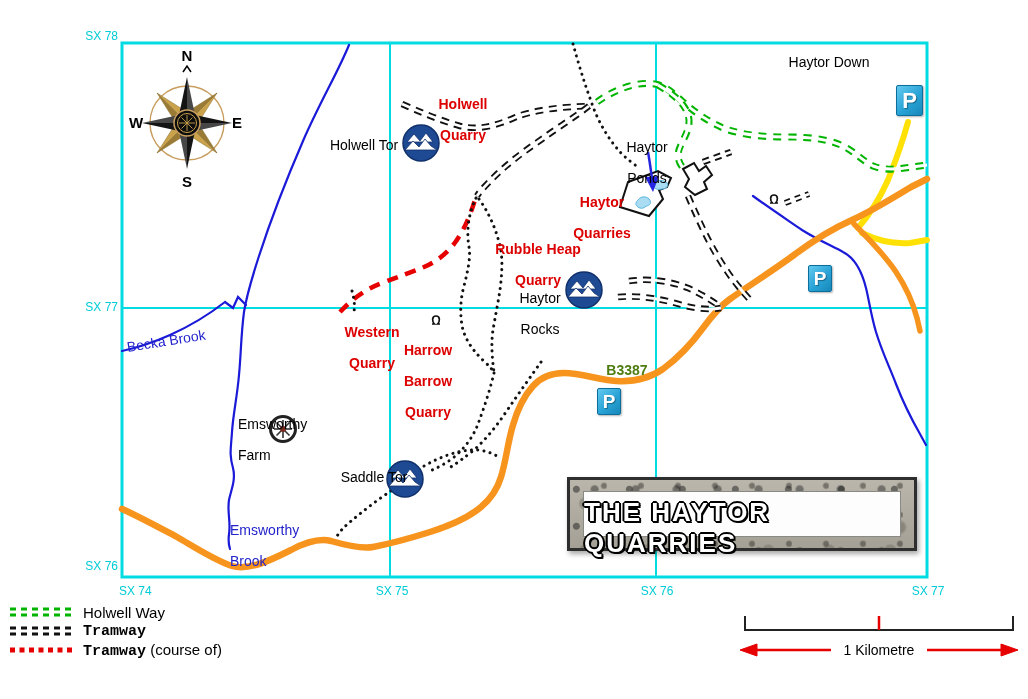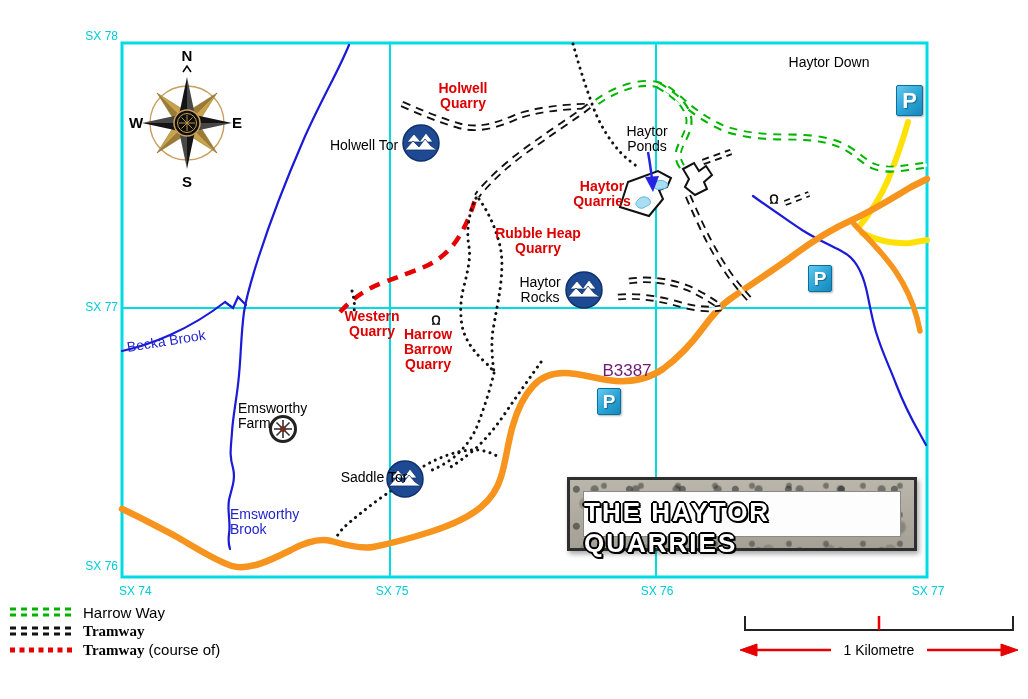--- a/index.html
+++ b/index.html
@@ -1,24 +1,24 @@
 <!DOCTYPE html>
 <html><head>
 <meta charset="utf-8">
 <style>
   html,body{margin:0;padding:0;background:#fff;}
   .stage{position:relative;width:1028px;height:699px;background:#fff;overflow:hidden;
          font-family:"Liberation Sans",sans-serif;}
   .art{position:absolute;left:0;top:0;}
   .lbl{position:absolute;font-size:14px;line-height:15px;color:#000;white-space:nowrap;text-align:center;}
-  .lbl span{display:block;}
+  .lbl span{display:block;margin-top:16px;}
   .ctr{transform:translateX(-50%);}
   .red{color:#dd0000;font-weight:bold;}
   .blue{color:#2323cc;}
-  .orange{color:#701a75;font-weight:normal;font-size:17px;}
+  .orange{color:#4d7c0f;font-weight:bold;font-size:14px;}
   .cy{position:absolute;color:#00ccd6;font-weight:normal;font-size:12px;white-space:nowrap;}
   .right{text-align:right;}
   .rot{transform:rotate(-9deg);transform-origin:left center;}
   .p-icon{position:absolute;width:24px;height:27px;box-sizing:border-box;
     background:linear-gradient(135deg,#63c9ef 0%,#29a3d6 55%,#1787b8 100%);
     border:1px solid #0c6e9c;border-radius:2px;color:#fff;font-weight:bold;font-size:19px;
     text-align:center;line-height:25px;text-shadow:1px 1px 1px rgba(0,0,0,.35);
     box-shadow:1px 1px 2px rgba(0,0,0,.3);}
   .p-big{width:27px;height:31px;font-size:22px;line-height:29px;}
   .banner{position:absolute;left:567px;top:477px;width:350px;height:74px;box-sizing:border-box;
@@ -35,21 +35,21 @@
       linear-gradient(#bab6ab,#a4a095);
     background-size:53px 37px,67px 43px,41px 31px,79px 53px,37px 29px,61px 47px,89px 59px,100% 100%;}
   .banner-inner{width:100%;height:100%;box-sizing:border-box;background:#fdfdfd;border:1px solid #8a8a84;
     display:flex;align-items:center;justify-content:center;}
   .banner-text{font-size:26px;font-weight:bold;letter-spacing:2px;color:#fff;
     text-shadow:2px 0 #000,-2px 0 #000,0 2px #000,0 -2px #000,1px 1px #000,-1px -1px #000,1px -1px #000,-1px 1px #000,2px 2px #000;margin-top:28px;}
   .legend{position:absolute;left:8px;top:605px;}
   .legend-row{display:flex;align-items:center;margin-bottom:5px;height:14px;}
   .legend-row svg{margin-right:9px;}
   .legend-row span{font-size:15px;color:#000;}
-  .bl{font-family:Liberation Serif, serif;font-weight:bold;}
+  .bl{font-family:Liberation Mono, monospace;font-weight:bold;}
   .scalebar{position:absolute;left:731px;top:607px;}
   .compass{position:absolute;left:128px;top:44px;}
   .compass text{font-size:15px;font-weight:600;fill:#000;font-family:"Liberation Sans",sans-serif;}
   .scalebar text{font-size:14px;fill:#000;font-family:"Liberation Sans",sans-serif;}
 </style>
 </head>
 <body>
 
 <div class="stage">
 
@@ -256,21 +256,21 @@
       </div>
     </div>
   </div>
 
   <div class="legend">
     <div class="legend-row">
       <svg width="66" height="12">
         <line x1="2" y1="3" x2="64" y2="3" stroke="#00b400" stroke-width="2.8" stroke-dasharray="6 5"></line>
         <line x1="2" y1="9" x2="64" y2="9" stroke="#00b400" stroke-width="2.8" stroke-dasharray="6 5"></line>
       </svg>
-      <span>Harrow Way</span>
+      <span>Holwell Way</span>
     </div>
     <div class="legend-row">
       <svg width="66" height="12">
         <line x1="2" y1="3" x2="64" y2="3" stroke="#111" stroke-width="2.8" stroke-dasharray="6 5"></line>
         <line x1="2" y1="9" x2="64" y2="9" stroke="#111" stroke-width="2.8" stroke-dasharray="6 5"></line>
       </svg>
       <span class="bl">Tramway</span>
     </div>
     <div class="legend-row">
       <svg width="66" height="12">

